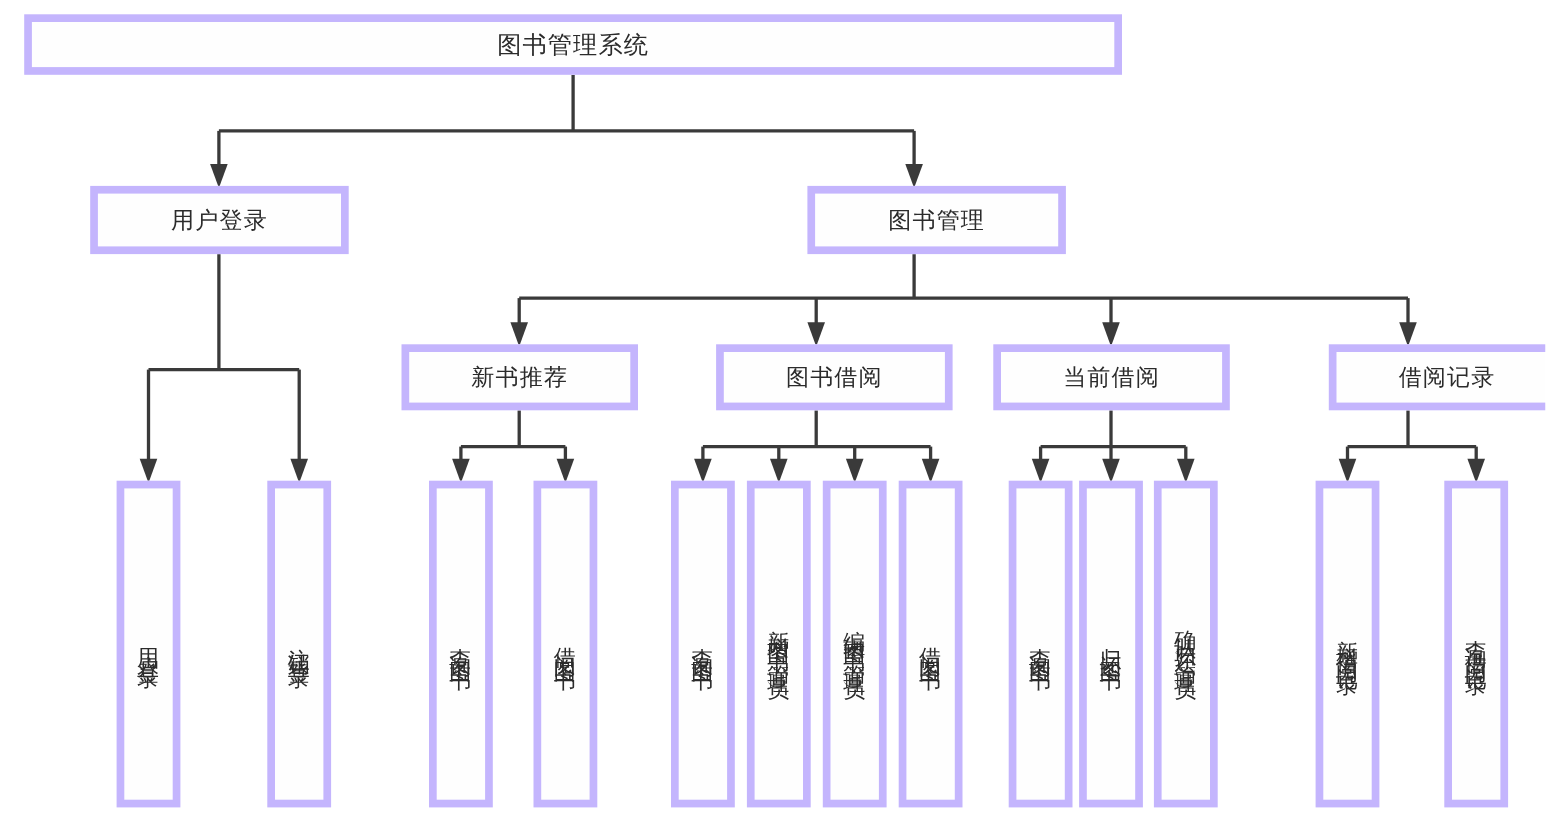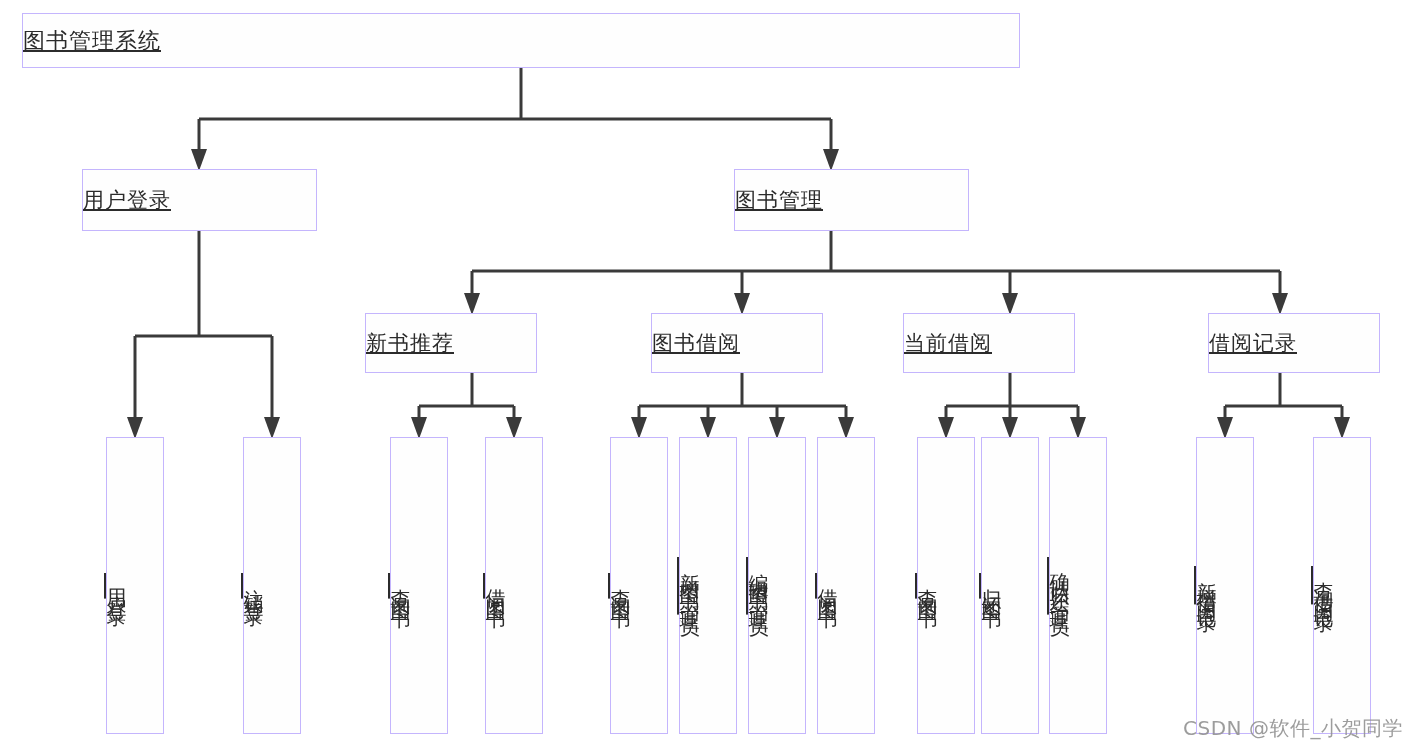--- a/index.html
+++ b/index.html
@@ -20,42 +20,42 @@
     left: 0;
     top: 0;
     width: 1405px;
     height: 747px;
     z-index: 1;
   }
   .node {
     position: absolute;
     box-sizing: border-box;
     background: #fefefe;
-    border: 1px solid #c4b5fd;
+    border: 7px solid #c4b5fd;
     color: #2b2b2b;
     display: flex;
     align-items: center;
+    justify-content: center;
     z-index: 2;
-    text-decoration: underline;
   }
   .node-root {
     left: 22px; top: 13px;
     width: 998px; height: 55px;
     font-size: 22px;
     letter-spacing: 1px;
   }
   .node-l2 {
     top: 169px;
     width: 235px; height: 62px;
     font-size: 21px;
     letter-spacing: 1px;
   }
   .node-l3 {
     top: 313px;
-    width: 172px; height: 60px;
+    width: 215px; height: 60px;
     font-size: 21px;
     letter-spacing: 1px;
   }
   .node-leaf {
     top: 437px;
     width: 58px; height: 297px;
     font-size: 20px;
   }
   .node-leaf .vtext {
     writing-mode: vertical-rl;
@@ -211,15 +211,14 @@
     <span class="vtext">确认归还（管理员）</span>
   </div>
 
   <div class="node node-leaf" style="left:1196px;">
     <span class="vtext">新增借阅记录</span>
   </div>
   <div class="node node-leaf" style="left:1313px;">
     <span class="vtext">查询借阅记录</span>
   </div>
 
-  <div class="watermark">CSDN @软件_小贺同学</div>
 
 </div>
 
 </body></html>

